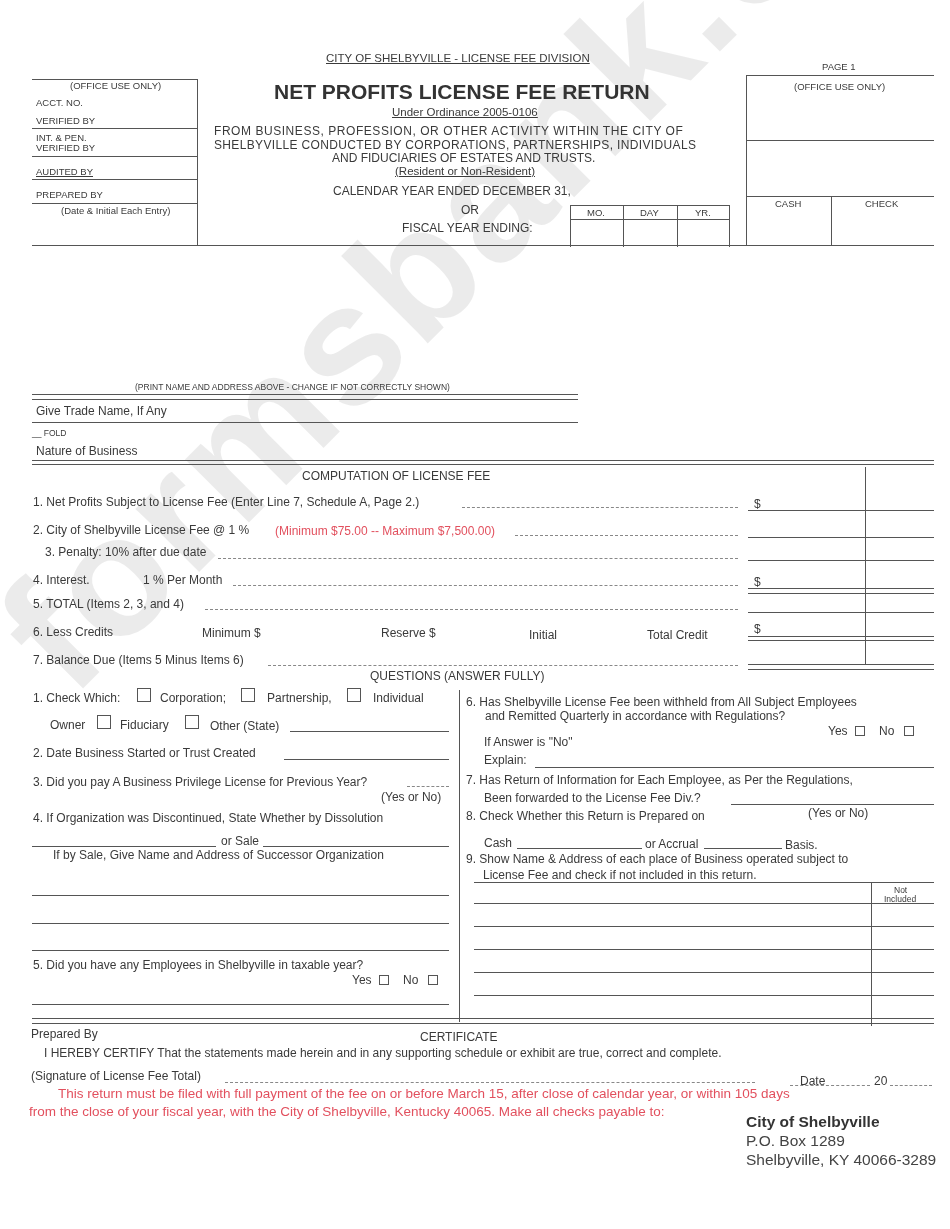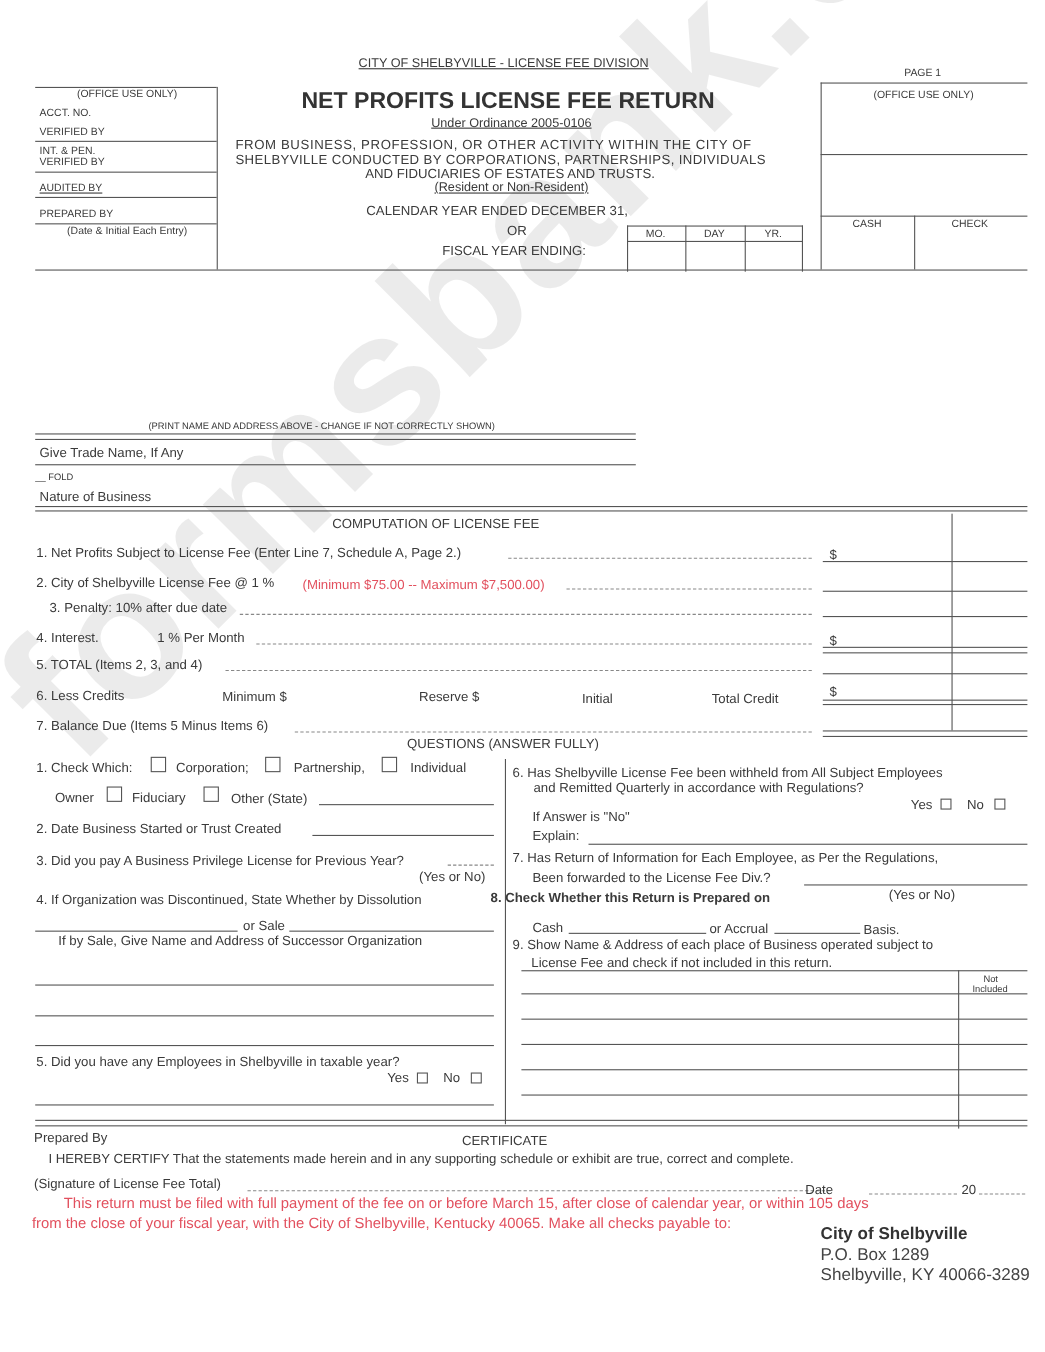--- a/index.html
+++ b/index.html
@@ -234,21 +234,21 @@
 
 <div>
   <div class="t s12" style="left:466px;top:773px;">7.  Has Return of Information for Each Employee, as Per the Regulations,</div>
   <div class="t s12" style="left:484px;top:791px;">Been forwarded to the License Fee Div.?</div>
   <input class="field" style="left: 733px; top: 789px; width: 198px; height: 14px;">
   <div class="hl" style="left:731px;top:804px;width:203px;"></div>
   <div class="t s12" style="left:808px;top:806px;">(Yes or No)</div>
 </div>
 
 <div>
-  <div class="t s12" style="left:446px;top:809px;font-weight:bold;">8.  Check Whether this Return is Prepared on</div>
+  <div class="t s12" style="left:466px;top:809px;">8.  Check Whether this Return is Prepared on</div>
   <div class="t s12" style="left:484px;top:836px;">Cash</div>
   <input class="field" style="left: 519px; top: 834px; width: 121px; height: 13px;">
   <div class="hl" style="left:517px;top:848px;width:125px;"></div>
   <div class="t s12" style="left:645px;top:837px;">or Accrual</div>
   <input class="field" style="left: 706px; top: 834px; width: 74px; height: 13px;">
   <div class="hl" style="left:704px;top:848px;width:78px;"></div>
   <div class="t s12" style="left:785px;top:838px;">Basis.</div>
 </div>
 
 <div>
@@ -280,21 +280,21 @@
 <div class="hl" style="left:32px;top:1018px;width:902px;"></div>
 <div class="hl" style="left:32px;top:1023px;width:902px;"></div>
 
 <div>
   <div class="t s12" style="left:31px;top:1027px;">Prepared By</div>
   <div class="t s12" style="left:420px;top:1030px;">CERTIFICATE</div>
   <div class="t s12" style="left:44px;top:1046px;">I HEREBY CERTIFY That the statements made herein and in any supporting schedule or exhibit are true, correct and complete.</div>
   <div class="t s12" style="left:31px;top:1069px;">(Signature of License Fee Total)</div>
   <div class="dots" style="left:225px;top:1082px;width:530px;"></div>
   <input class="field" style="left: 226px; top: 1066px; width: 527px; height: 15px;">
-  <div class="t s12" style="left:732px;top:1074px;">Date</div>
+  <div class="t s12" style="left:800px;top:1074px;">Date</div>
   <div class="dots" style="left:790px;top:1085px;width:80px;"></div>
   <input class="field" style="left: 791px; top: 1070px; width: 78px; height: 14px;">
   <div class="t s12" style="left:874px;top:1074px;">20</div>
   <div class="dots" style="left:890px;top:1085px;width:42px;"></div>
   <input class="field" style="left: 891px; top: 1070px; width: 40px; height: 14px;">
 </div>
 
 <div>
   <div class="t red" style="left:58px;top:1086px;font-size:13.5px;">This return must be filed with full payment of the fee on or before March 15, after close of calendar year, or within 105 days</div>
   <div class="t red" style="left:29px;top:1104px;font-size:13.5px;">from the close of your fiscal year, with the City of Shelbyville, Kentucky 40065. Make all checks payable to:</div>

